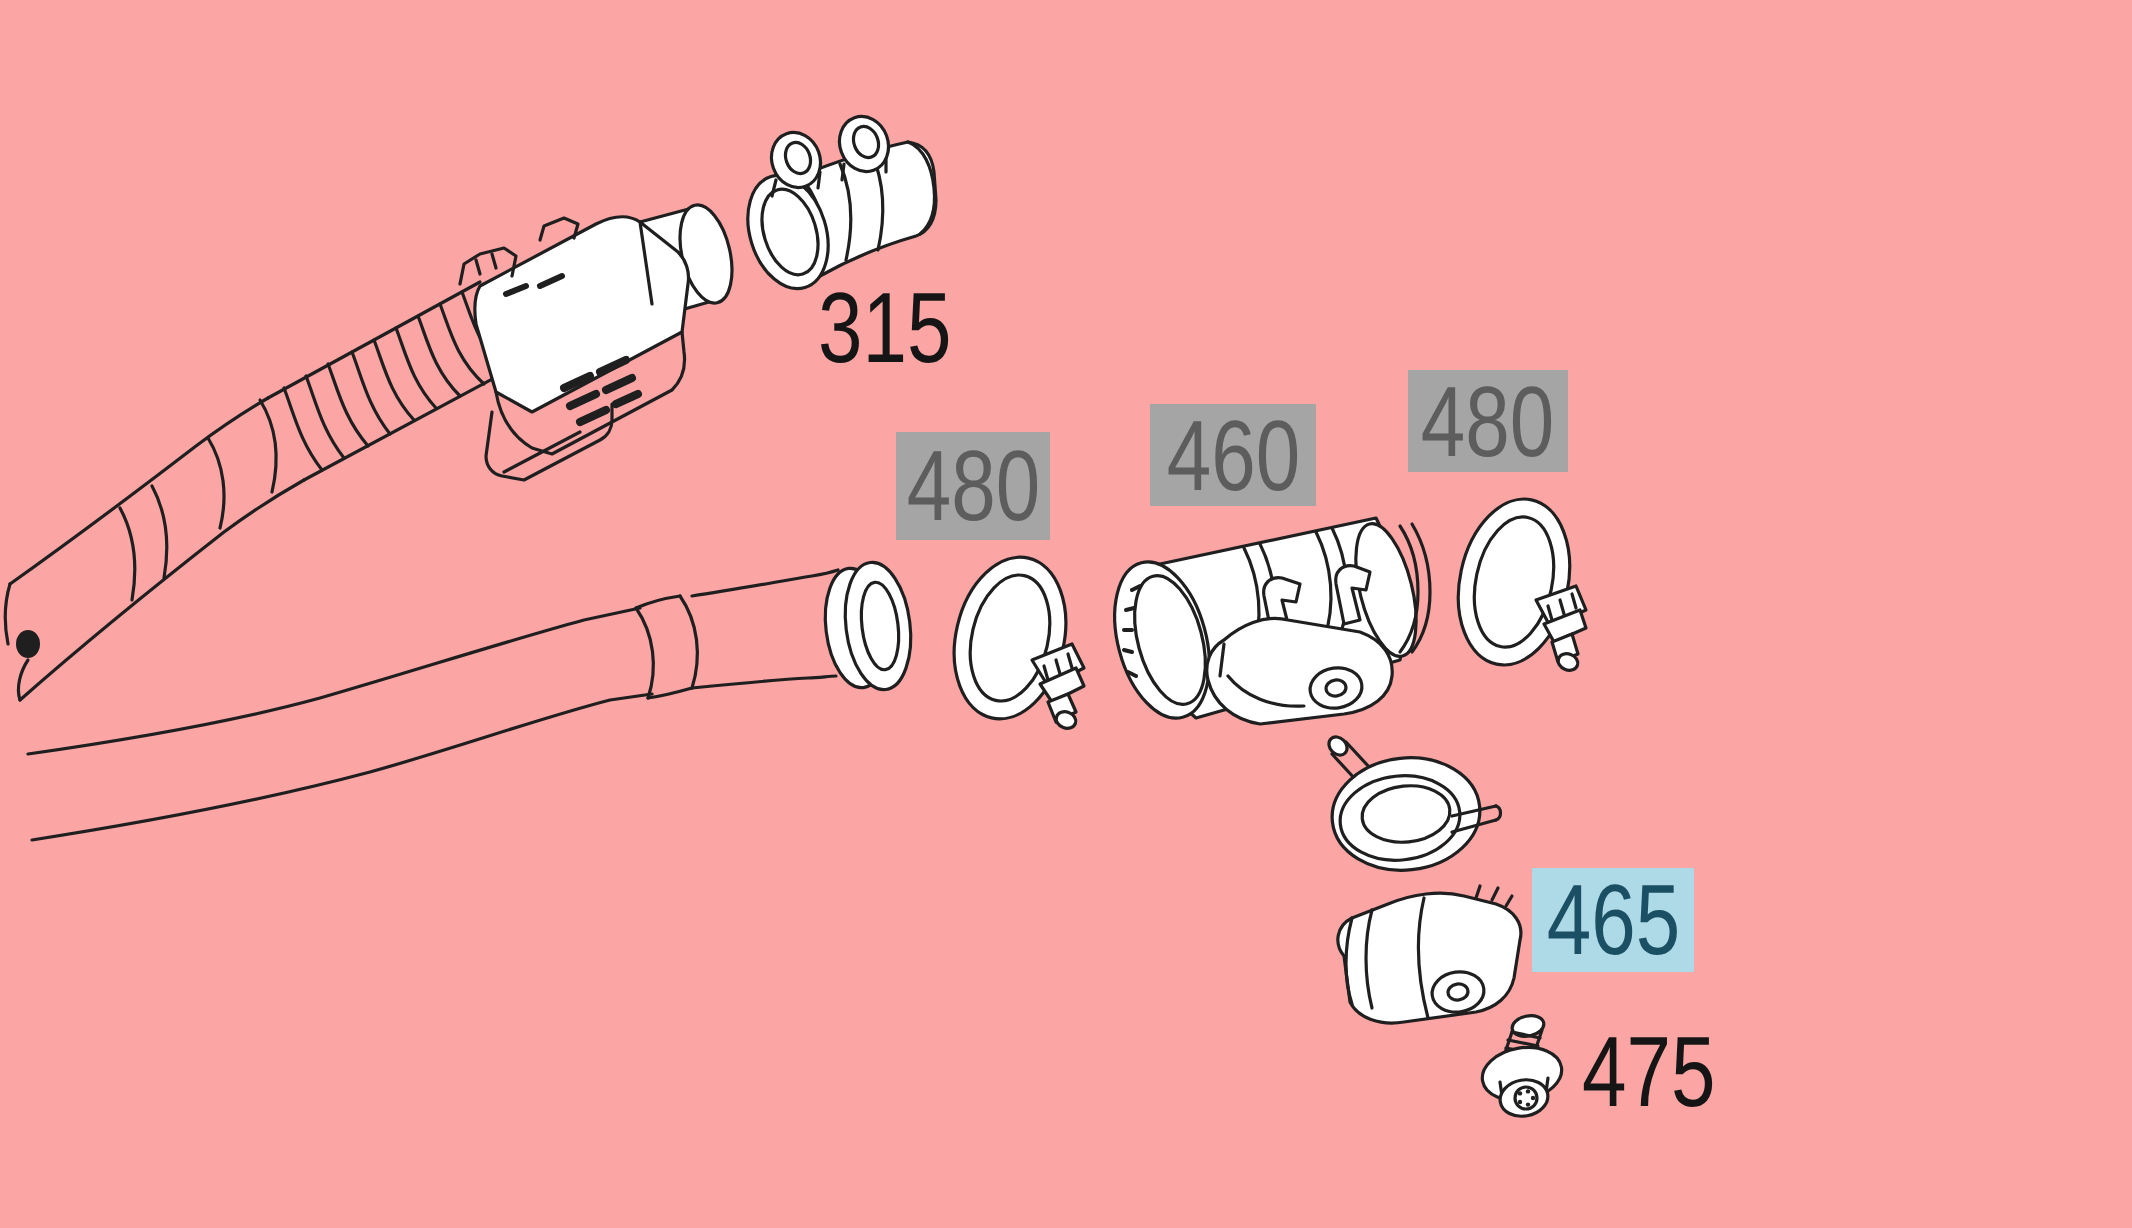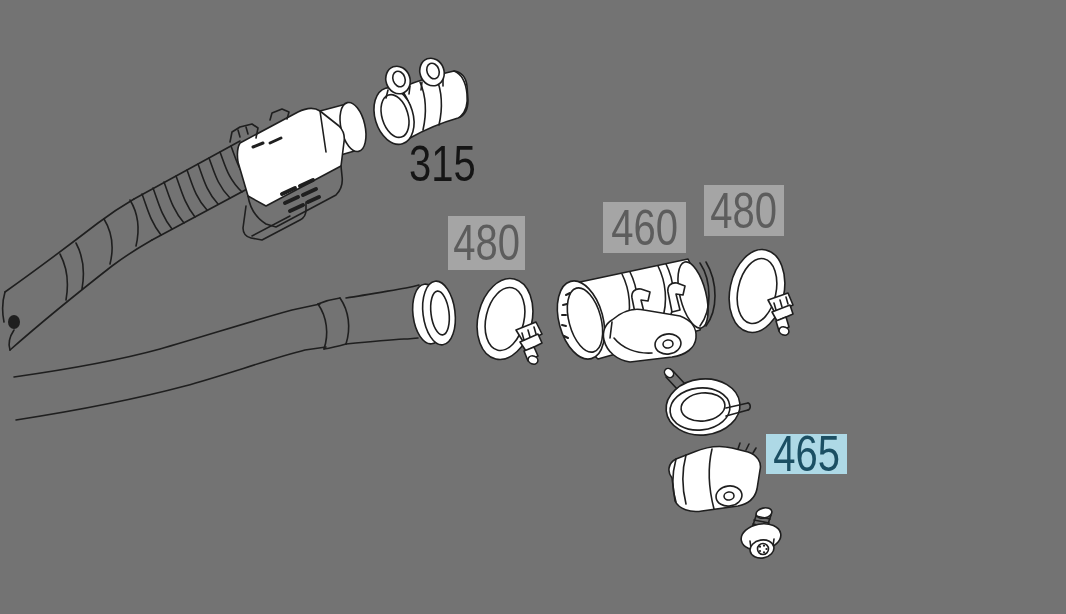--- a/index.html
+++ b/index.html
@@ -19,30 +19,30 @@
     user-select: none;
   }
   .callout .co-text { display:inline-block; transform: scaleX(0.8); transform-origin: left center; }
   .callout.plain { color: var(--callout-plain-text, #151515); }
   .callout.boxed { display:flex; align-items:center; justify-content:center; }
   .callout.boxed .co-text { transform-origin: center center; }
   .callout.dimmed { background: var(--callout-dimmed-bg, #a5a5a5); color: var(--callout-dimmed-text, #5d5d5d); }
   .callout.selected { background: var(--callout-selected-bg, #aed9e6); color: var(--callout-selected-text, #1b4f63); }
   .co-315  { left:409px; top:139px; }
   .co-480a { left:448px; top:216px; width:77px; height:54px; }
-  .co-460  { left:575px; top:202px; width:83px; height:51px;margin-left:28px; }
+  .co-460  { left:575px; top:202px; width:83px; height:51px; }
   .co-480b { left:704px; top:185px; width:80px; height:51px; }
   .co-470  { left:753px; top:363px; }
-  .co-465  { left:766px; top:434px; width:81px; height:40px; }
+  .co-465  { left:766px; top:434px; width:81px; height:52px; }
   .co-475  { left:791px; top:511px; }
 </style>
 </head>
 <body>
 
-<div id="stage" style="background: #737373; text-decoration: underline;">
+<div id="stage" style="background: #fca5a5; text-decoration: underline;">
 
   <svg id="drawing" width="1066" height="614" viewBox="0 0 1066 614" xmlns="http://www.w3.org/2000/svg">
     <g stroke="currentColor" fill="none" stroke-width="1.6" stroke-linecap="round" stroke-linejoin="round">
 
       <g>
 
         <path d="M 5 292 C 36 270 68 246 98 223 C 110 214 122 206 134 199"></path>
         <path d="M 10 350 C 44 320 80 291 112 266 C 124 257 138 248 152 240"></path>
         <path d="M 5 292 C 2 302 2 312 4 322"></path>
         <path d="M 14 330 C 10 336 8 344 10 350"></path>
@@ -240,14 +240,17 @@
 
   <div class="callout boxed dimmed co-480b">
     <span class="co-text">480</span>
   </div>
 
 
   <div class="callout boxed selected co-465">
     <span class="co-text">465</span>
   </div>
 
+  <div class="callout plain co-475">
+    <span class="co-text">475</span>
+  </div>
 
 </div>
 
 </body></html>

